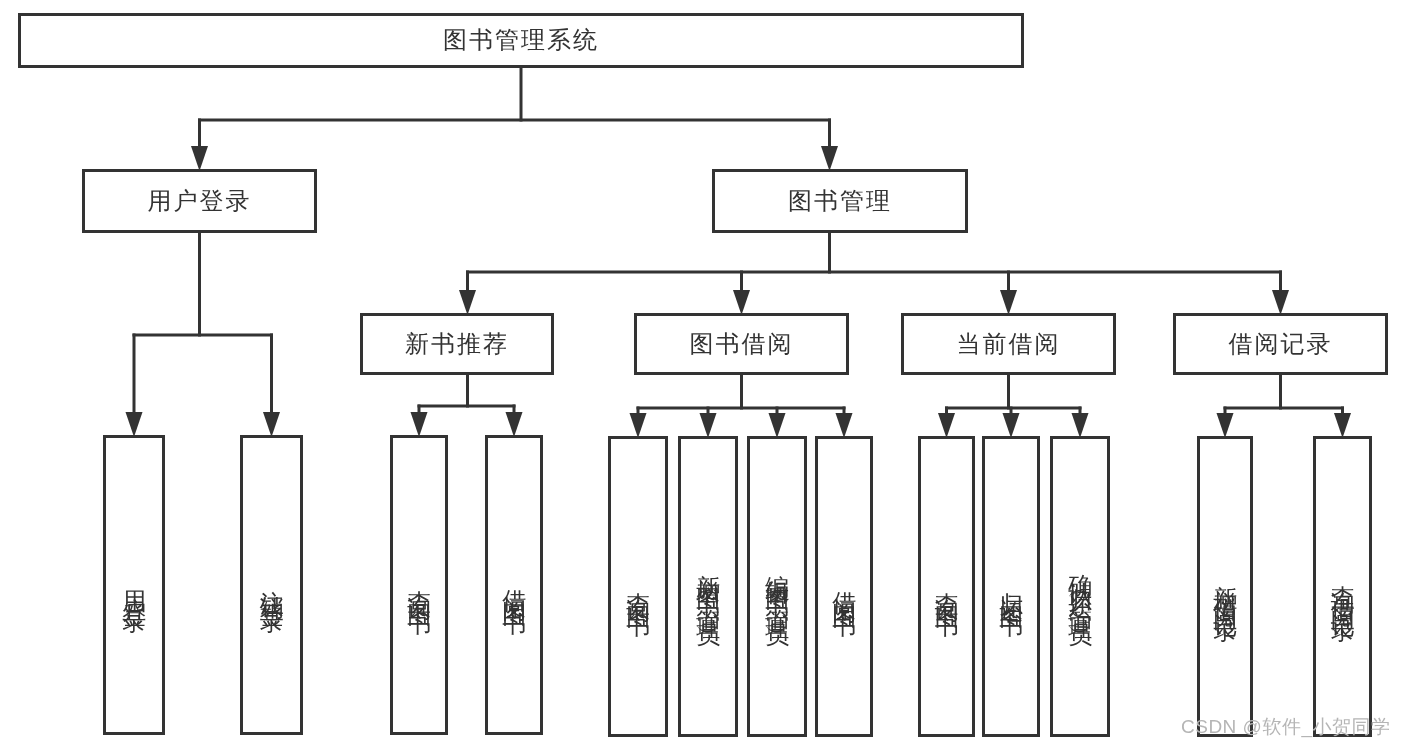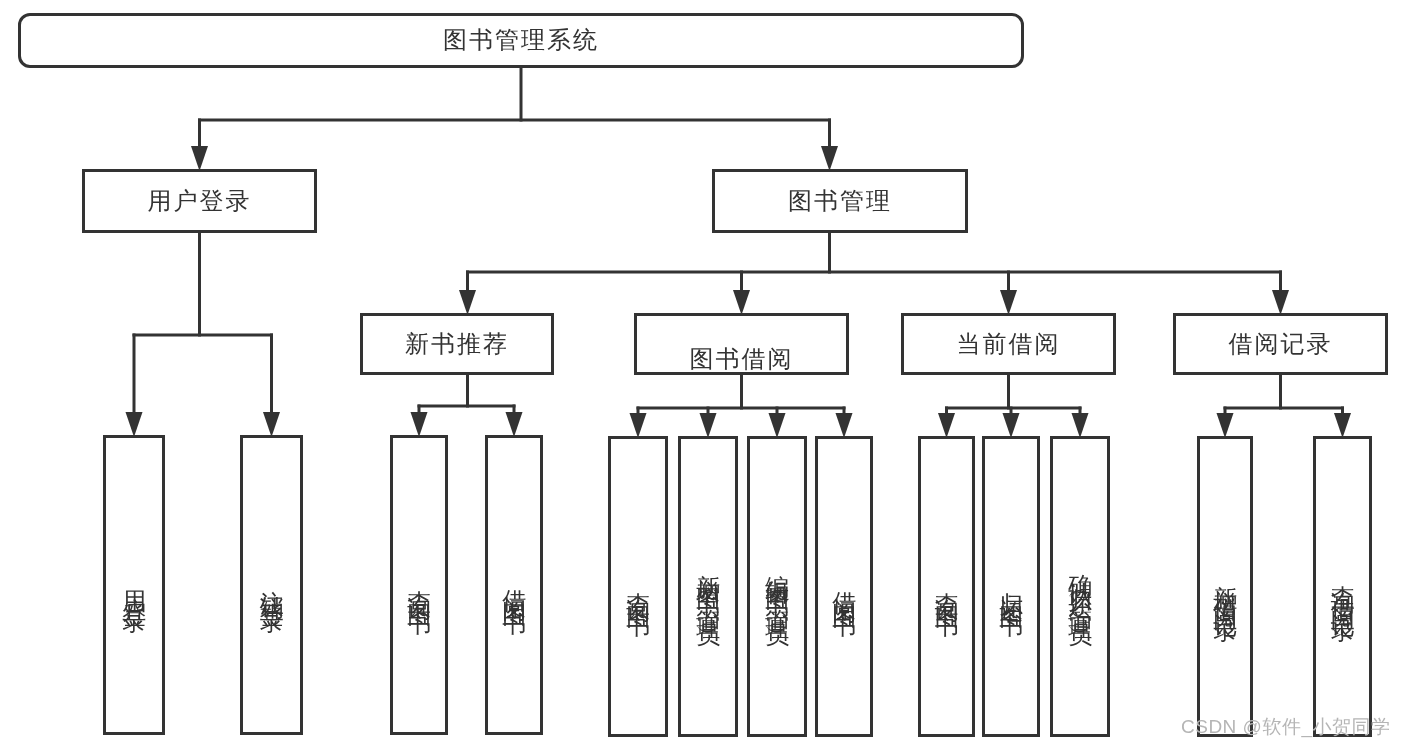--- a/index.html
+++ b/index.html
@@ -111,21 +111,21 @@
       <polygon points="1080,438 1071.5,413 1088.5,413" fill="#333333"></polygon>
       <line x1="1280.5" y1="373" x2="1280.5" y2="408" stroke="#333333" stroke-width="3" stroke-linecap="square"></line>
       <line x1="1225" y1="408" x2="1342.5" y2="408" stroke="#333333" stroke-width="3" stroke-linecap="square"></line>
       <line x1="1225" y1="408" x2="1225" y2="420" stroke="#333333" stroke-width="3" stroke-linecap="square"></line>
       <polygon points="1225,438 1216.5,413 1233.5,413" fill="#333333"></polygon>
       <line x1="1342.5" y1="408" x2="1342.5" y2="420" stroke="#333333" stroke-width="3" stroke-linecap="square"></line>
       <polygon points="1342.5,438 1334,413 1351,413" fill="#333333"></polygon>
     </svg>
 
   <span id="watermark">CSDN @软件_小贺同学</span>
-<div class="node" style="left: 18px; top: 13px; width: 1006px; height: 55px; border-radius: 12px;">
+<div class="node" style="left: 18px; top: 13px; width: 1006px; height: 55px;">
       <span class="node-label">图书管理系统</span>
     </div>
     <div class="node" style="left: 82px; top: 169px; width: 235px; height: 64px;">
       <span class="node-label">用户登录</span>
     </div>
     <div class="node vertical" style="left: 103px; top: 435px; width: 62px; height: 300px;">
       <span class="node-label">用户登录</span>
     </div>
     <div class="node vertical" style="left: 240px; top: 435px; width: 63px; height: 300px;">
       <span class="node-label">注销登录</span>
@@ -135,21 +135,21 @@
     </div>
     <div class="node" style="left: 360px; top: 313px; width: 194px; height: 62px;">
       <span class="node-label">新书推荐</span>
     </div>
     <div class="node vertical" style="left: 390px; top: 435px; width: 58px; height: 300px;">
       <span class="node-label">查询图书</span>
     </div>
     <div class="node vertical" style="left: 485px; top: 435px; width: 58px; height: 300px;">
       <span class="node-label">借阅图书</span>
     </div>
-    <div class="node" style="left: 634px; top: 313px; width: 215px; height: 62px; align-items: flex-end;">
+    <div class="node" style="left: 634px; top: 313px; width: 215px; height: 62px;">
       <span class="node-label">图书借阅</span>
     </div>
     <div class="node vertical" style="left: 608px; top: 436px; width: 60px; height: 301px;">
       <span class="node-label">查询图书</span>
     </div>
     <div class="node vertical" style="left: 678px; top: 436px; width: 60px; height: 301px;">
       <span class="node-label">新增图书（管理员）</span>
     </div>
     <div class="node vertical" style="left: 747px; top: 436px; width: 60px; height: 301px;">
       <span class="node-label">编辑图书（管理员）</span>

